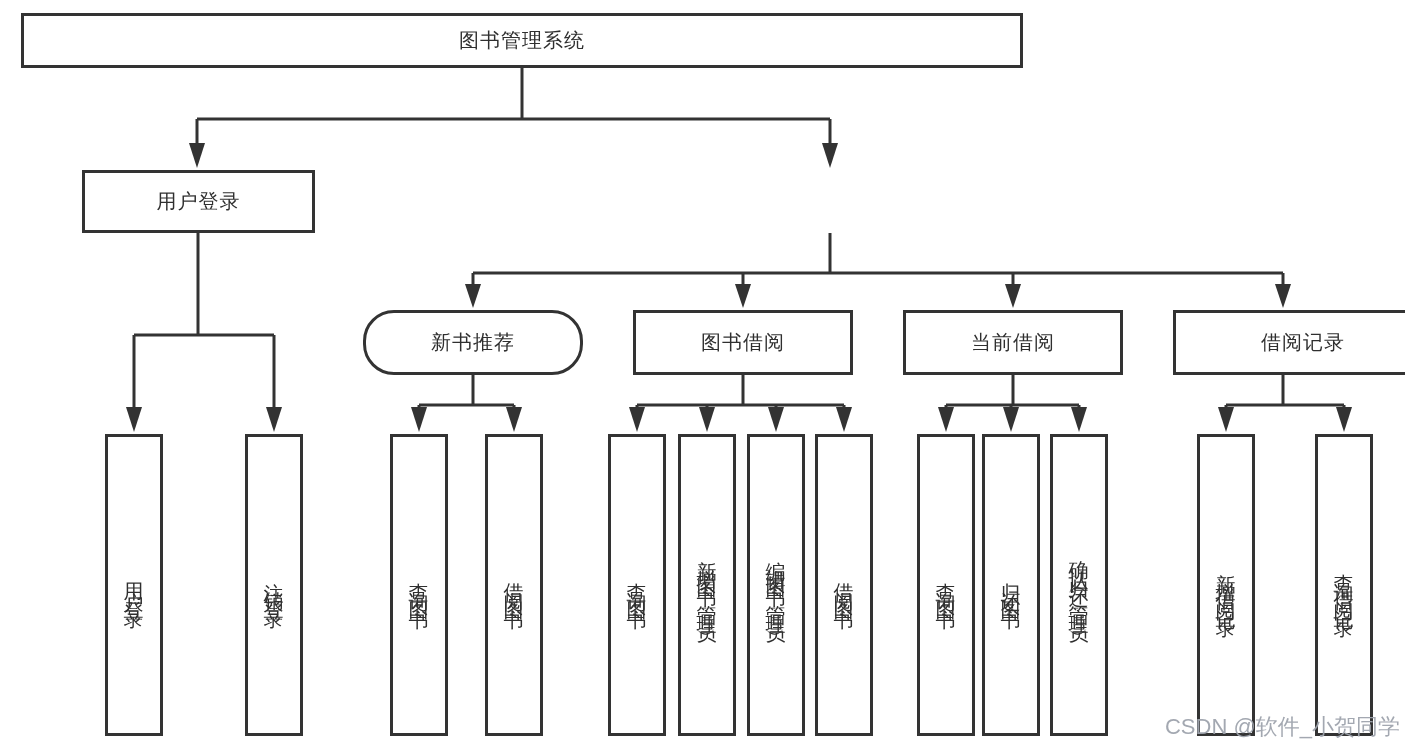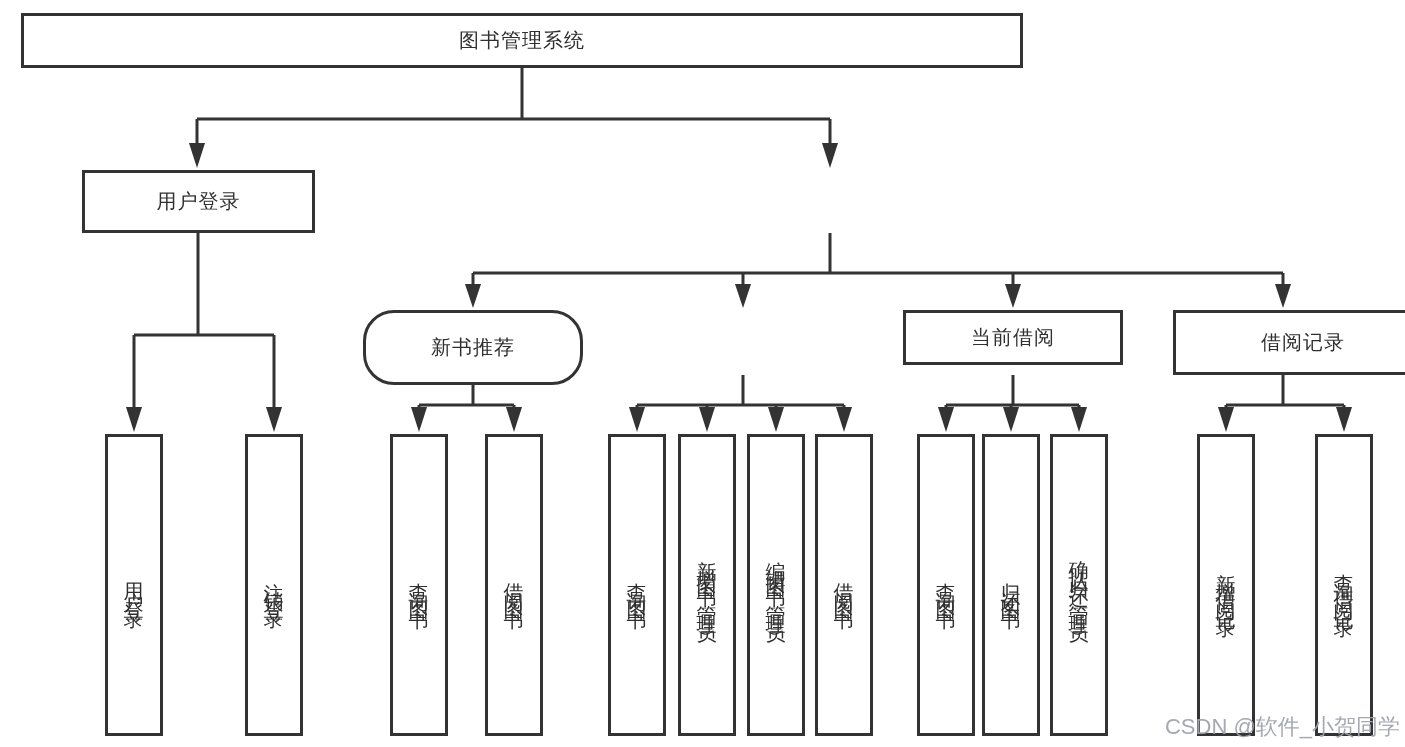--- a/index.html
+++ b/index.html
@@ -123,24 +123,27 @@
   </svg>
 
   <div class="box h-box" style="left:21px; top:13px; width:1002px; height:55px;">
     <span>图书管理系统</span>
   </div>
 
   <div class="box h-box" style="left:82px; top:170px; width:233px; height:63px;">
     <span>用户登录</span>
   </div>
 
-  <div class="box h-box" style="left:363px; top:310px; width:220px; height:75px;border-radius:31px;">
+  <div class="box h-box" style="left:363px; top:310px; width:220px; height:65px;border-radius:31px;">
     <span>新书推荐</span>
   </div>
-  <div class="box h-box" style="left:903px; top:310px; width:220px; height:55px;">
+  <div class="box h-box" style="left:633px; top:310px; width:220px; height:65px;">
+    <span>图书借阅</span>
+  </div>
+  <div class="box h-box" style="left:903px; top:310px; width:220px; height:65px;">
     <span>当前借阅</span>
   </div>
   <div class="box h-box" style="left:1173px; top:310px; width:260px; height:65px;">
     <span>借阅记录</span>
   </div>
 
   <div class="box v-box" style="left:105px; top:434px; width:58px; height:302px;">
     <span>用户登录</span>
   </div>
   <div class="box v-box" style="left:245px; top:434px; width:58px; height:302px;">

